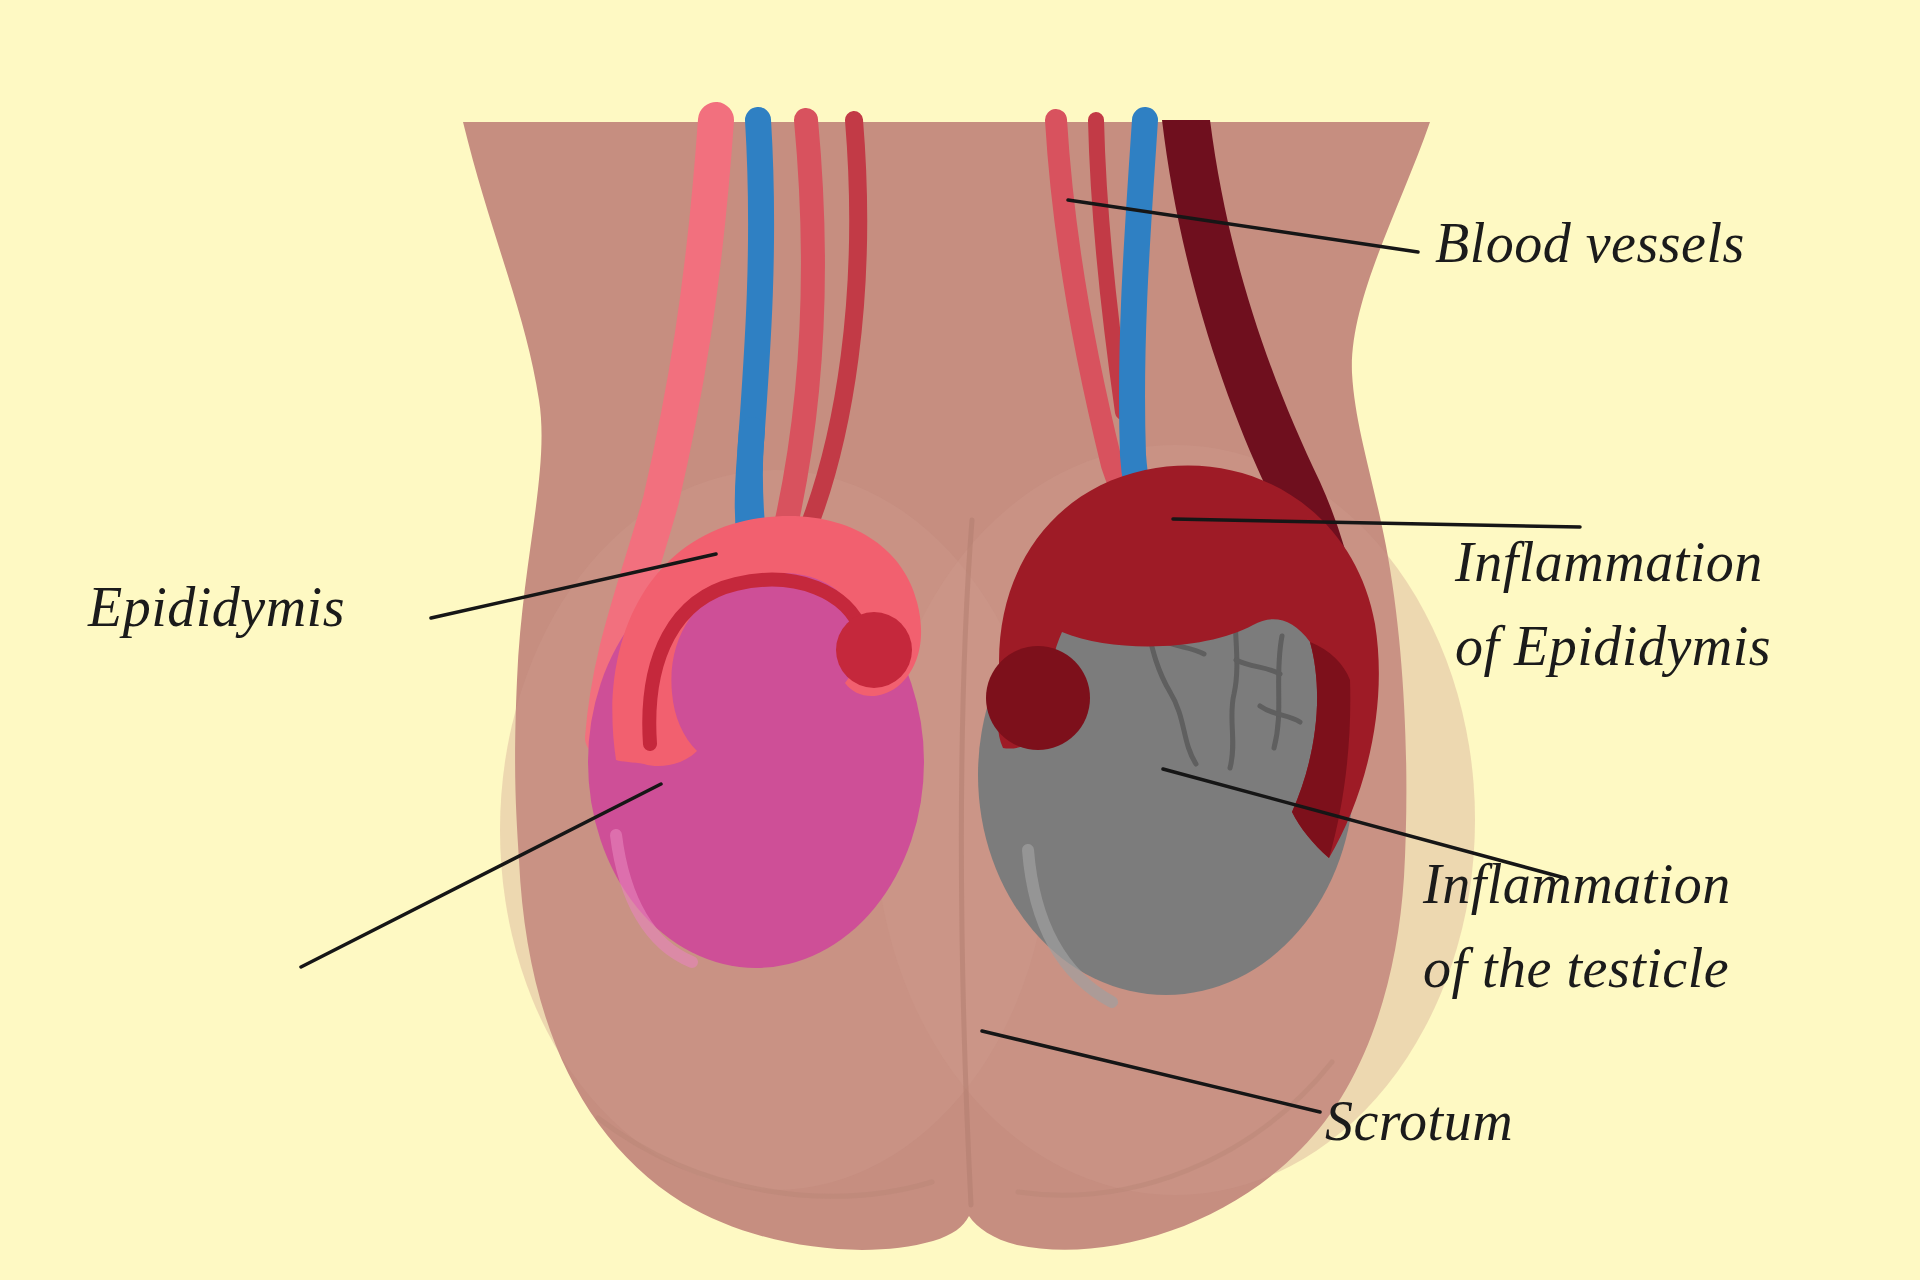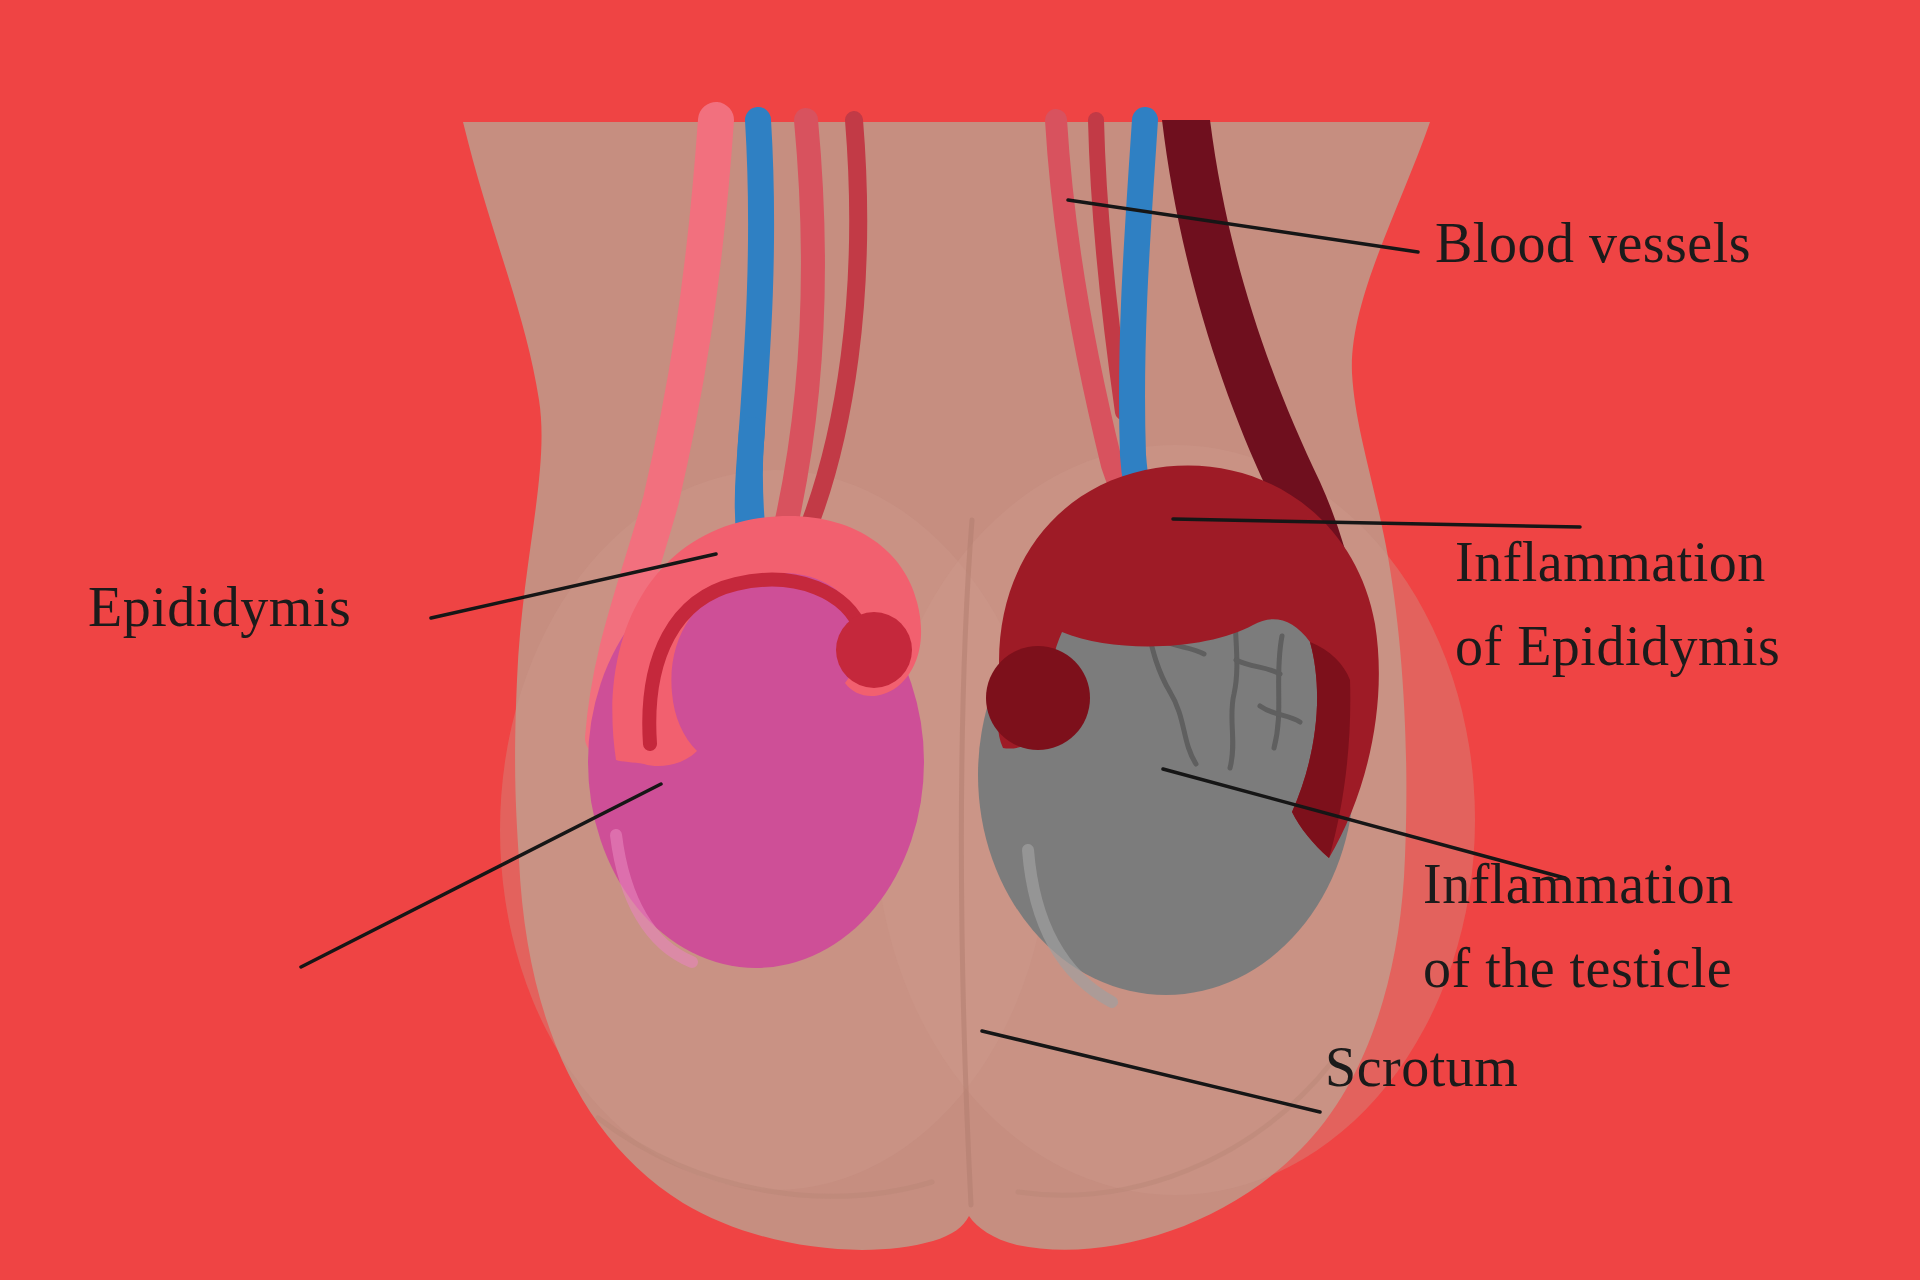--- a/index.html
+++ b/index.html
@@ -1,22 +1,23 @@
 <!DOCTYPE html>
 <html><head>
 <meta charset="utf-8">
 <style>
   html, body { margin: 0; padding: 0; background: #ffffff; }
   .canvas {
     position: relative;
     width: 1920px;
     height: 1280px;
-    background: #ef4444;
+    background: #fef9c3;
     overflow: hidden;
     font-family: "Liberation Serif", "DejaVu Serif", serif;
+    font-style: italic;
   }
   .illustration {
     position: absolute;
     left: 0; top: 0;
     width: 1920px; height: 1280px;
   }
   .label {
     position: absolute;
     font-size: 56px;
     line-height: 1.5;
@@ -129,15 +130,15 @@
 
   <div class="label" style="left:88px; top:565px;">Epididymis</div>
 
 
   <div class="label" style="left:1455px; top:520px;">Inflammation
 of Epididymis</div>
 
   <div class="label" style="left:1423px; top:842px;">Inflammation
 of the testicle</div>
 
-  <div class="label" style="left:1325px; top:1025px;">Scrotum</div>
+  <div class="label" style="left:1325px; top:1079px;">Scrotum</div>
 
 </div>
 
 </body></html>

